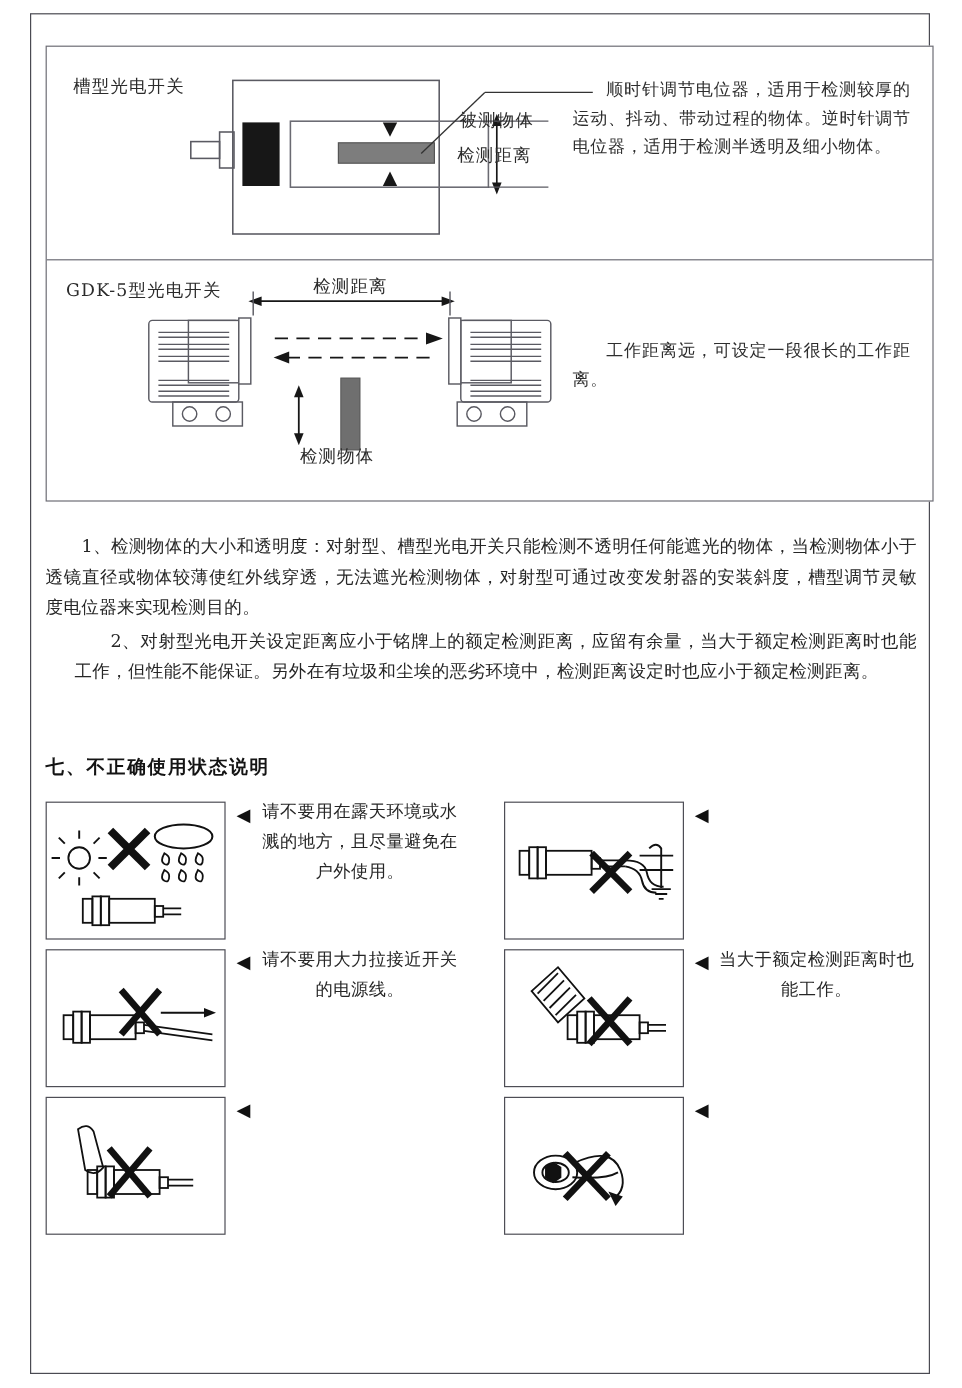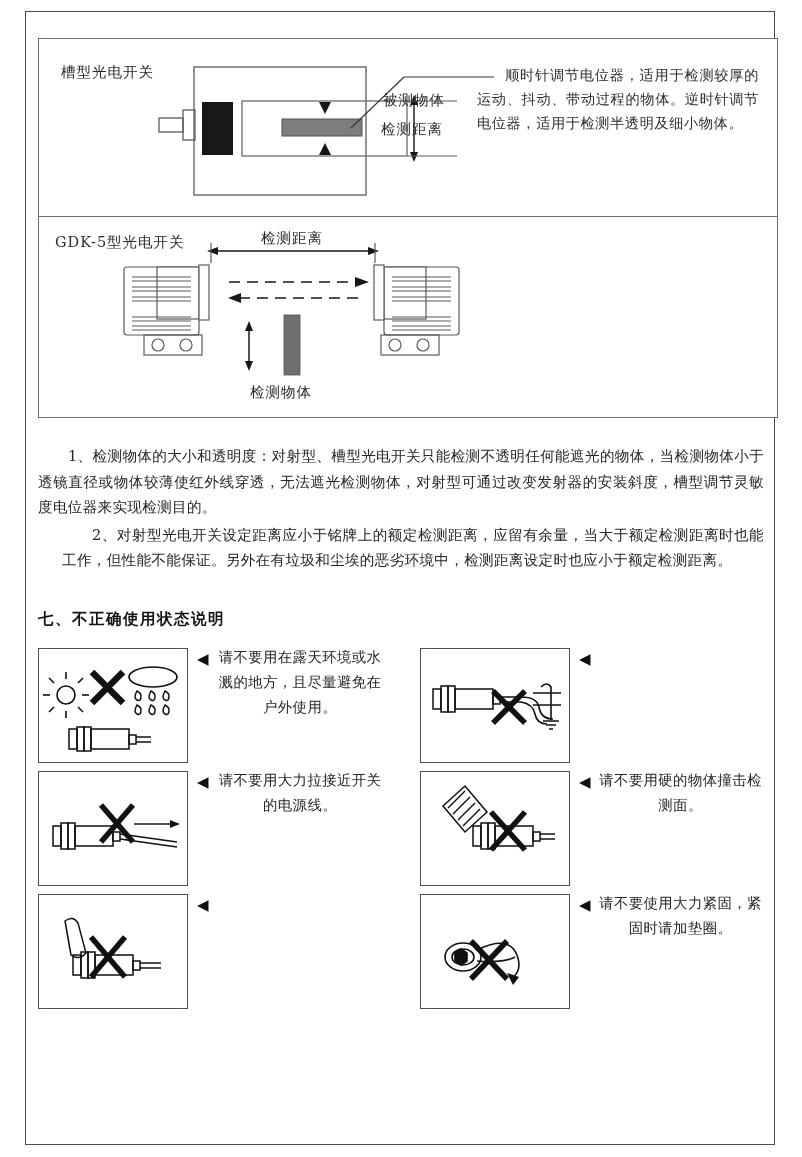--- a/index.html
+++ b/index.html
@@ -237,34 +237,37 @@
         <polygon points="202,76 202,86 189,81" fill="#171717"></polygon>
 
         <rect x="245" y="98" width="16" height="60" fill="#6f6f6f" stroke="#555" stroke-width="0.8"></rect>
 
         <line x1="210" y1="110" x2="210" y2="148" stroke="#171717" stroke-width="1.5"></line>
         <polygon points="206,114 214,114 210,104" fill="#171717"></polygon>
         <polygon points="206,144 214,144 210,154" fill="#171717"></polygon>
       </svg>
 
       <span class="panel-label" style="left:222px; top:12px;">检测距离</span>
-      <span class="panel-label" style="left:211px; top:166px;">检测物体</span>
-
+      <span class="panel-label" style="left:211px; top:154px;">检测物体</span>
+
+      <div class="panel-note" style="left:438px; top:64px; width:282px;">
+        <span class="indent"></span><span>工作距离远，可设定一段很长的工作距离。</span>
+      </div>
     </div>
   </div>
 
 
   <p class="para" style="margin-top:25px;">
     <span class="indent"></span><span>1、检测物体的大小和透明度：对射型、槽型光电开关只能检测不透明任何能遮光的物体，当检测物体小于透镜直径或物体较薄使红外线穿透，无法遮光检测物体，对射型可通过改变发射器的安装斜度，槽型调节灵敏度电位器来实现检测目的。</span>
   </p>
   <p class="para" style="margin-top:2px;margin-left:24px;">
     <span class="indent"></span><span>2、对射型光电开关设定距离应小于铭牌上的额定检测距离，应留有余量，当大于额定检测距离时也能工作，但性能不能保证。另外在有垃圾和尘埃的恶劣环境中，检测距离设定时也应小于额定检测距离。</span>
   </p>
 
-  <h2 class="section-heading" style="margin-top:36px;">七、不正确使用状态说明</h2>
+  <h2 class="section-heading" style="margin-top:56px;">七、不正确使用状态说明</h2>
 
   <div class="warn-grid">
 
     <div class="warn-cell">
       <div class="warn-figure">
         <svg width="148" height="113" viewBox="0 0 148 113">
 
           <circle cx="27" cy="46" r="9" fill="none" stroke="#111" stroke-width="1.6"></circle>
           <g stroke="#111" stroke-width="1.6">
             <line x1="27" y1="30" x2="27" y2="23"></line>
@@ -384,21 +387,21 @@
             <line x1="119" y1="62" x2="134" y2="62"></line>
             <line x1="119" y1="67" x2="134" y2="67"></line>
           </g>
           <g stroke="#111" stroke-width="5.5">
             <line x1="70" y1="40" x2="104" y2="78"></line>
             <line x1="104" y1="40" x2="70" y2="78"></line>
           </g>
         </svg>
       </div>
       <div class="warn-arrow">◀</div>
-      <div class="warn-text">请不要用硬的物体撞击检测面。</div>
+      <div class="warn-text">当大于额定检测距离时也能工作。</div>
     </div>
 
     <div class="warn-cell">
       <div class="warn-figure">
         <svg width="148" height="113" viewBox="0 0 148 113">
           <g stroke="#111" stroke-width="1.5" fill="none">
 
             <path d="M26 26 q8 -6 13 2 l8 30 q-7 8 -15 2 z"></path>
 
             <rect x="34" y="60" width="8" height="20"></rect>
@@ -432,17 +435,16 @@
             <polygon points="34,58 40,54 46,58 46,66 40,70 34,66" fill="#111"></polygon>
           </g>
           <polygon points="86,78 98,82 92,90" fill="#111"></polygon>
           <g stroke="#111" stroke-width="5.5">
             <line x1="50" y1="46" x2="86" y2="84"></line>
             <line x1="86" y1="46" x2="50" y2="84"></line>
           </g>
         </svg>
       </div>
       <div class="warn-arrow">◀</div>
-      <div class="warn-text">请不要使用大力紧固，紧固时请加垫圈。</div>
     </div>
 
   </div>
 </div>
 
 </body></html>

